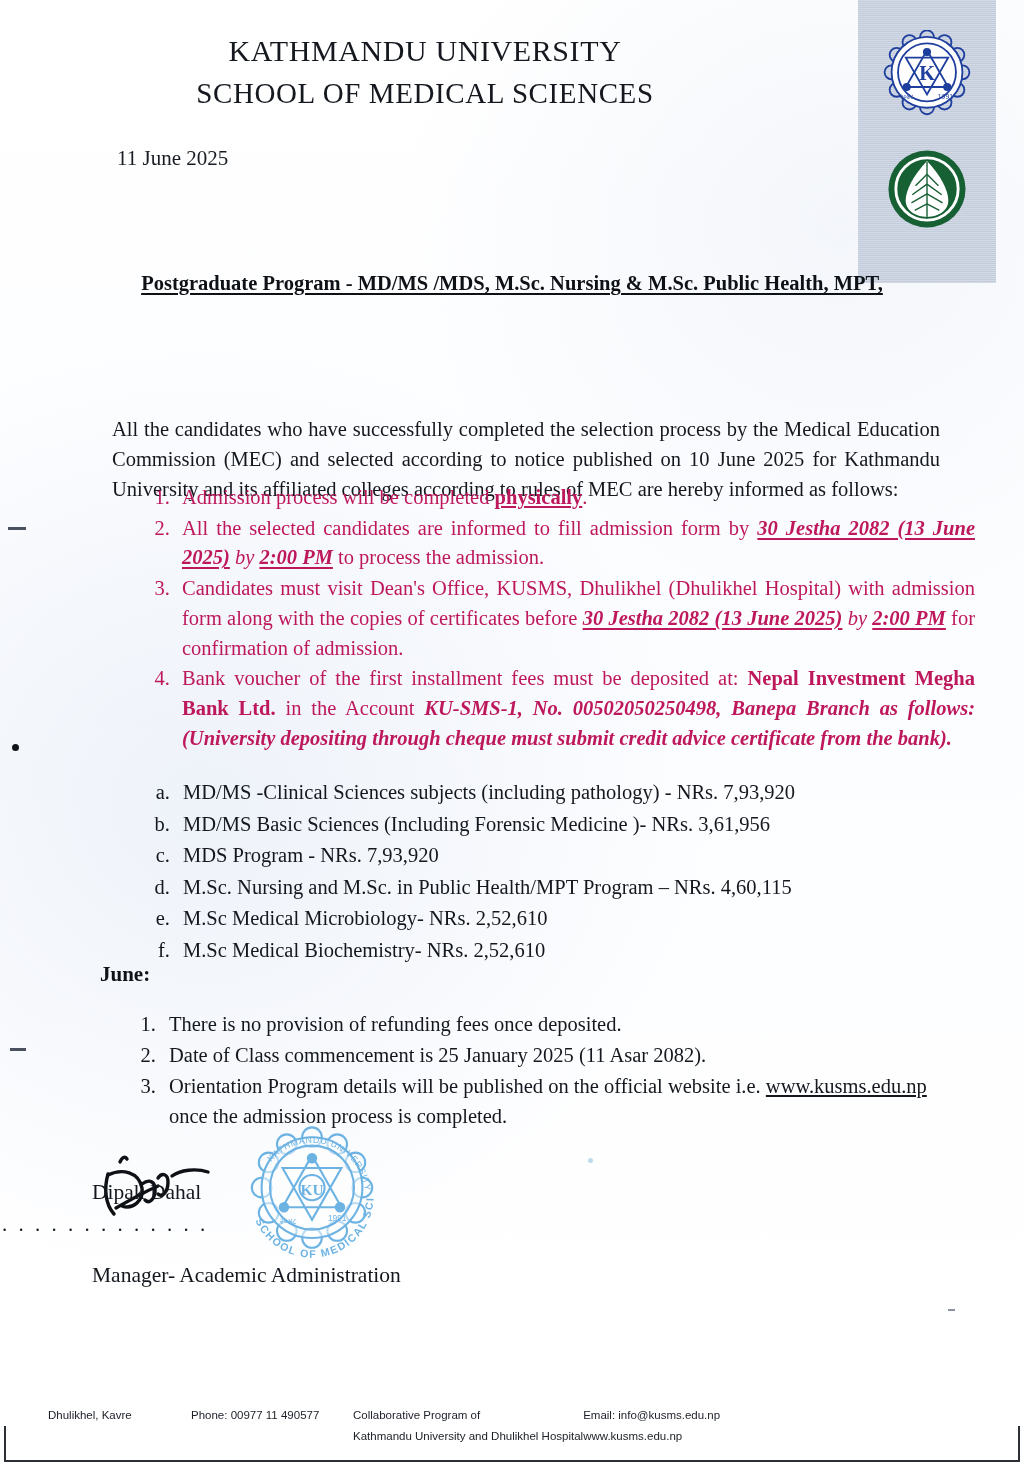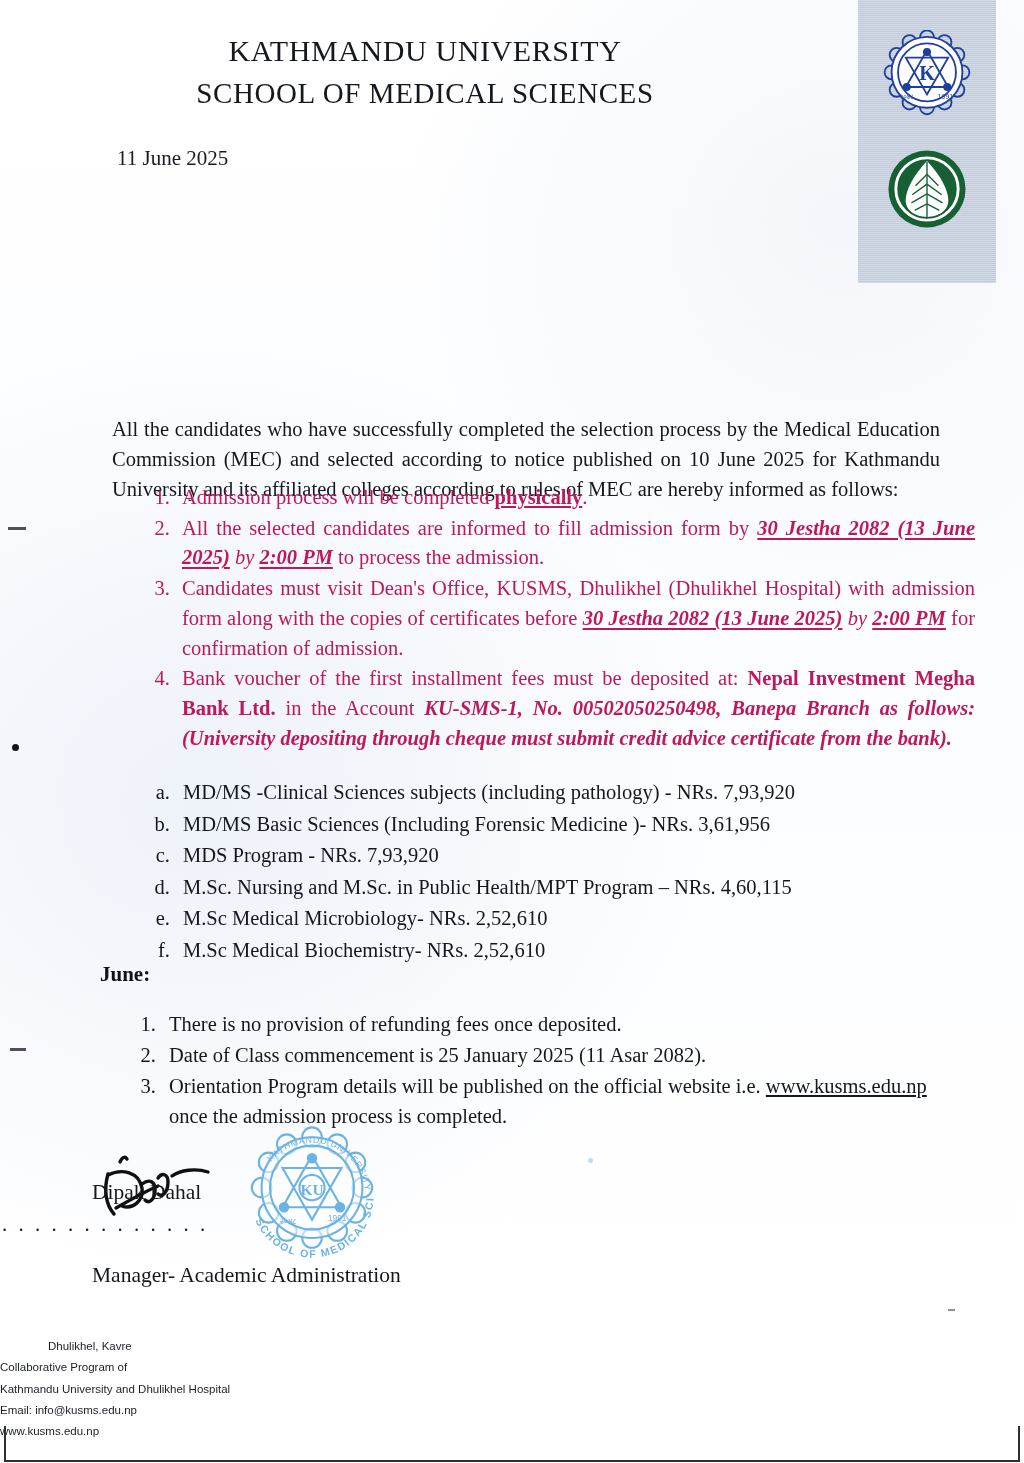--- a/index.html
+++ b/index.html
@@ -233,28 +233,27 @@
     position: absolute;
     left: 228px;
     top: 1112px;
     opacity: 0.82;
   }
 
   
   .footer {
     position: absolute;
     left: 0;
-    top: 1336px;
+    top: 1405px;
     width: 1024px;
     display: flex;
     font-family: "Liberation Sans", "DejaVu Sans", sans-serif;
     font-size: 11.5px;
     color: #1b1f26;
     line-height: 1.85;
-    flex-direction: column;
   }
   .footer .col { white-space: nowrap; }
   .fc1 { margin-left: 48px; width: 143px; }
   .fc2 { width: 143px; }
   .fc3 { width: 162px; }
   .fc4 { width: 175px; }
   .fc5 { width: auto; }
 
   
   .artifact { position: absolute; background: #4a5260; z-index: 1; }
@@ -325,20 +324,21 @@
   </div>
 
   <div class="header-titles">
     <div class="line1">KATHMANDU UNIVERSITY</div>
     <div class="line2">SCHOOL OF MEDICAL SCIENCES</div>
   </div>
 
   <div class="notice-date">11 June 2025</div>
 
   <div class="title-block">
+    <div><span class="t-line t2">Postgraduate Program - MD/MS /MDS, M.Sc. Nursing &amp; M.Sc. Public Health, MPT,</span></div>
   </div>
 
   <p class="intro">All the candidates who have successfully completed the selection process by the Medical Education Commission (MEC) and selected according to notice published on 10 June 2025 for Kathmandu University and its affiliated colleges according to rules of MEC are hereby informed as follows:</p>
 
   <ol class="main-list">
     <li>
       <span>Admission process will be completed </span><span class="bu">physically</span><span>.</span>
     </li>
     <li>
       <span>All the selected candidates are informed to fill admission form by </span><span class="bi-u">30 Jestha 2082 (13 June 2025)</span><span class="i"> by </span><span class="bi-u">2:00 PM</span><span> to process the admission.</span>
@@ -428,20 +428,24 @@
   </div>
   <div class="dotline">. . . . . . . . . . . . .</div>
   <div class="signer-name">Dipak Dahal</div>
   <div class="signer-title">Manager- Academic Administration</div>
 
   <div class="footer">
     <div class="col fc1">
       <div>Dhulikhel, Kavre</div>
       <div></div>
     </div>
+    <div class="col fc3">
+      <div>Phone: 00977 11 490577</div>
+      <div></div>
+    </div>
     <div class="col fc5">
       <div>Collaborative Program of</div>
       <div>Kathmandu University and Dhulikhel Hospital</div>
     </div>
     <div class="col fc4">
       <div>Email: info@kusms.edu.np</div>
       <div>www.kusms.edu.np</div>
     </div>
   </div>
 

